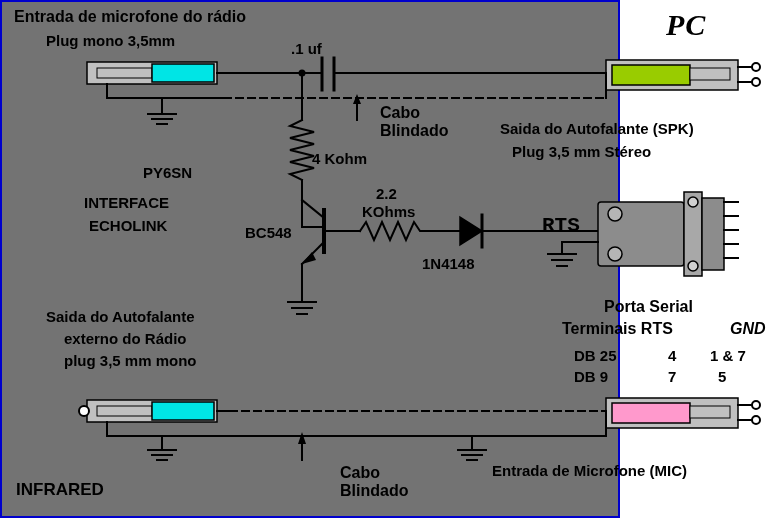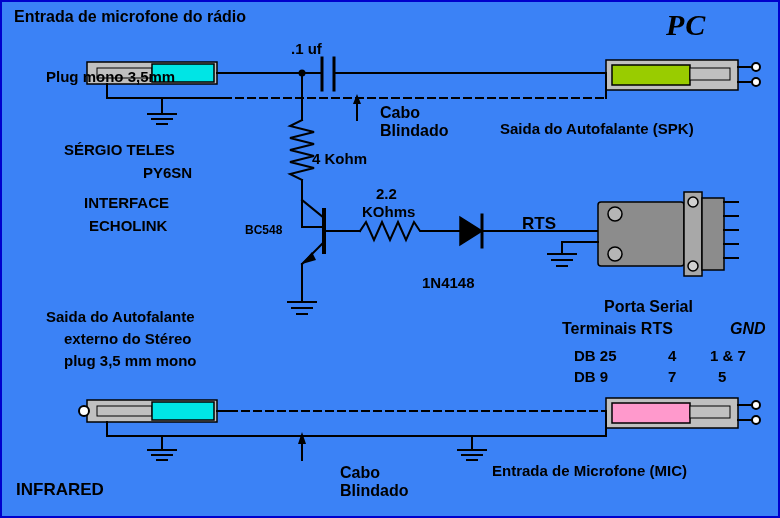--- a/index.html
+++ b/index.html
@@ -4,24 +4,24 @@
 <style>
   html, body { margin:0; padding:0; }
   body {
     width:780px; height:518px;
     background:#ffffff;
     font-family:"Liberation Sans", sans-serif;
     overflow:hidden;
   }
   #root {
     position:relative;
-    width:780px; height:518px;
+    width:620px; height:518px;
     border:2px solid #0000cc;
     box-sizing:border-box;
-    background:#3b82f6;
+    background:#737373;
     padding-left:11px;
   }
   .lbl {
     position:absolute;
     font-family:"Liberation Sans", sans-serif;
     font-weight:bold;
     color:#000000;
     white-space:nowrap;
     line-height:1.15;
   }
@@ -155,61 +155,61 @@
       <rect x="688" y="404" width="40" height="12" fill="#c0c0c0" stroke="#000" stroke-width="1"></rect>
       <line x1="736" y1="403" x2="752" y2="403"></line>
       <line x1="736" y1="418" x2="752" y2="418"></line>
       <circle cx="754" cy="403" r="4" fill="#fff"></circle>
       <circle cx="754" cy="418" r="4" fill="#fff"></circle>
       <line x1="604" y1="409" x2="604" y2="434"></line>
     </g>
   </svg>
 
   <div class="lbl" style="left:12px; top:6px; font-size:16px;">Entrada de microfone do rádio</div>
-  <div class="lbl" style="left:44px; top:30px; font-size:15px;margin-top:36px;">Plug mono 3,5mm</div>
+  <div class="lbl" style="left:44px; top:30px; font-size:15px;">Plug mono 3,5mm</div>
 
   <div class="lbl" style="left:289px; top:38px; font-size:15px;">.1 uf</div>
 
   <div class="lbl" style="left:378px; top:102px; font-size:16px;">
     <div style="white-space:pre-line;">Cabo
 Blindado</div>
   </div>
 
   <div class="pc-title" style="left:664px; top:6px;">PC</div>
 
   <div class="lbl" style="left:498px; top:118px; font-size:15px;">Saida do Autofalante  (SPK)</div>
-
-  <div class="lbl" style="left:62px; top:139px; font-size:15px;">SÉRGIO TELES</div>
+  <div class="lbl" style="left:510px; top:141px; font-size:15px;">Plug 3,5 mm Stéreo</div>
+
   <div class="lbl" style="left:97px; top:162px; font-size:15px;margin-left:44px;">PY6SN</div>
   <div class="lbl" style="left:82px; top:192px; font-size:15px;">INTERFACE</div>
   <div class="lbl" style="left:87px; top:215px; font-size:15px;">ECHOLINK</div>
 
   <div class="lbl" style="left:310px; top:148px; font-size:15px;">4 Kohm</div>
 
   <div class="lbl" style="left:374px; top:183px; font-size:15px;">2.2</div>
   <div class="lbl" style="left:360px; top:201px; font-size:15px;">KOhms</div>
 
-  <div class="lbl" style="left:243px; top:222px; font-size:12px;">BC548</div>
-  <div class="lbl" style="left:420px; top:253px; font-size:15px;margin-top:19px;">1N4148</div>
-  <div class="lbl" style="left:520px; top:212px; font-size:17px;">RTS</div>
+  <div class="lbl" style="left:243px; top:222px; font-size:15px;">BC548</div>
+  <div class="lbl" style="left:420px; top:253px; font-size:15px;">1N4148</div>
+  <div class="lbl" style="left:540px; top:212px; font-size:21px;font-family:Liberation Mono, monospace;">RTS</div>
 
   <div class="lbl" style="left:602px; top:296px; font-size:16px;">Porta Serial</div>
   <div class="lbl" style="left:560px; top:318px; font-size:16px;">Terminais RTS</div>
   <div class="lbl" style="left:728px; top:318px; font-size:16px;font-style:italic;">GND</div>
 
   <div class="lbl" style="left:572px; top:345px; font-size:15px;">DB 25</div>
   <div class="lbl" style="left:666px; top:345px; font-size:15px;">4</div>
   <div class="lbl" style="left:708px; top:345px; font-size:15px;">1 &amp; 7</div>
 
   <div class="lbl" style="left:572px; top:366px; font-size:15px;">DB  9</div>
   <div class="lbl" style="left:666px; top:366px; font-size:15px;">7</div>
   <div class="lbl" style="left:716px; top:366px; font-size:15px;">5</div>
 
   <div class="lbl" style="left:44px; top:306px; font-size:15px;">Saida do Autofalante</div>
-  <div class="lbl" style="left:62px; top:328px; font-size:15px;">externo do Stéreo</div>
+  <div class="lbl" style="left:62px; top:328px; font-size:15px;">externo do Rádio</div>
   <div class="lbl" style="left:62px; top:350px; font-size:15px;">plug 3,5 mm mono</div>
 
   <div class="lbl" style="left:338px; top:462px; font-size:16px; white-space:pre-line;">Cabo
 Blindado</div>
 
   <div class="lbl" style="left:14px; top:478px; font-size:17px;">INFRARED</div>
 
   <div class="lbl" style="left:490px; top:460px; font-size:15px;">Entrada de Microfone (MIC)</div>
 
 </div>

